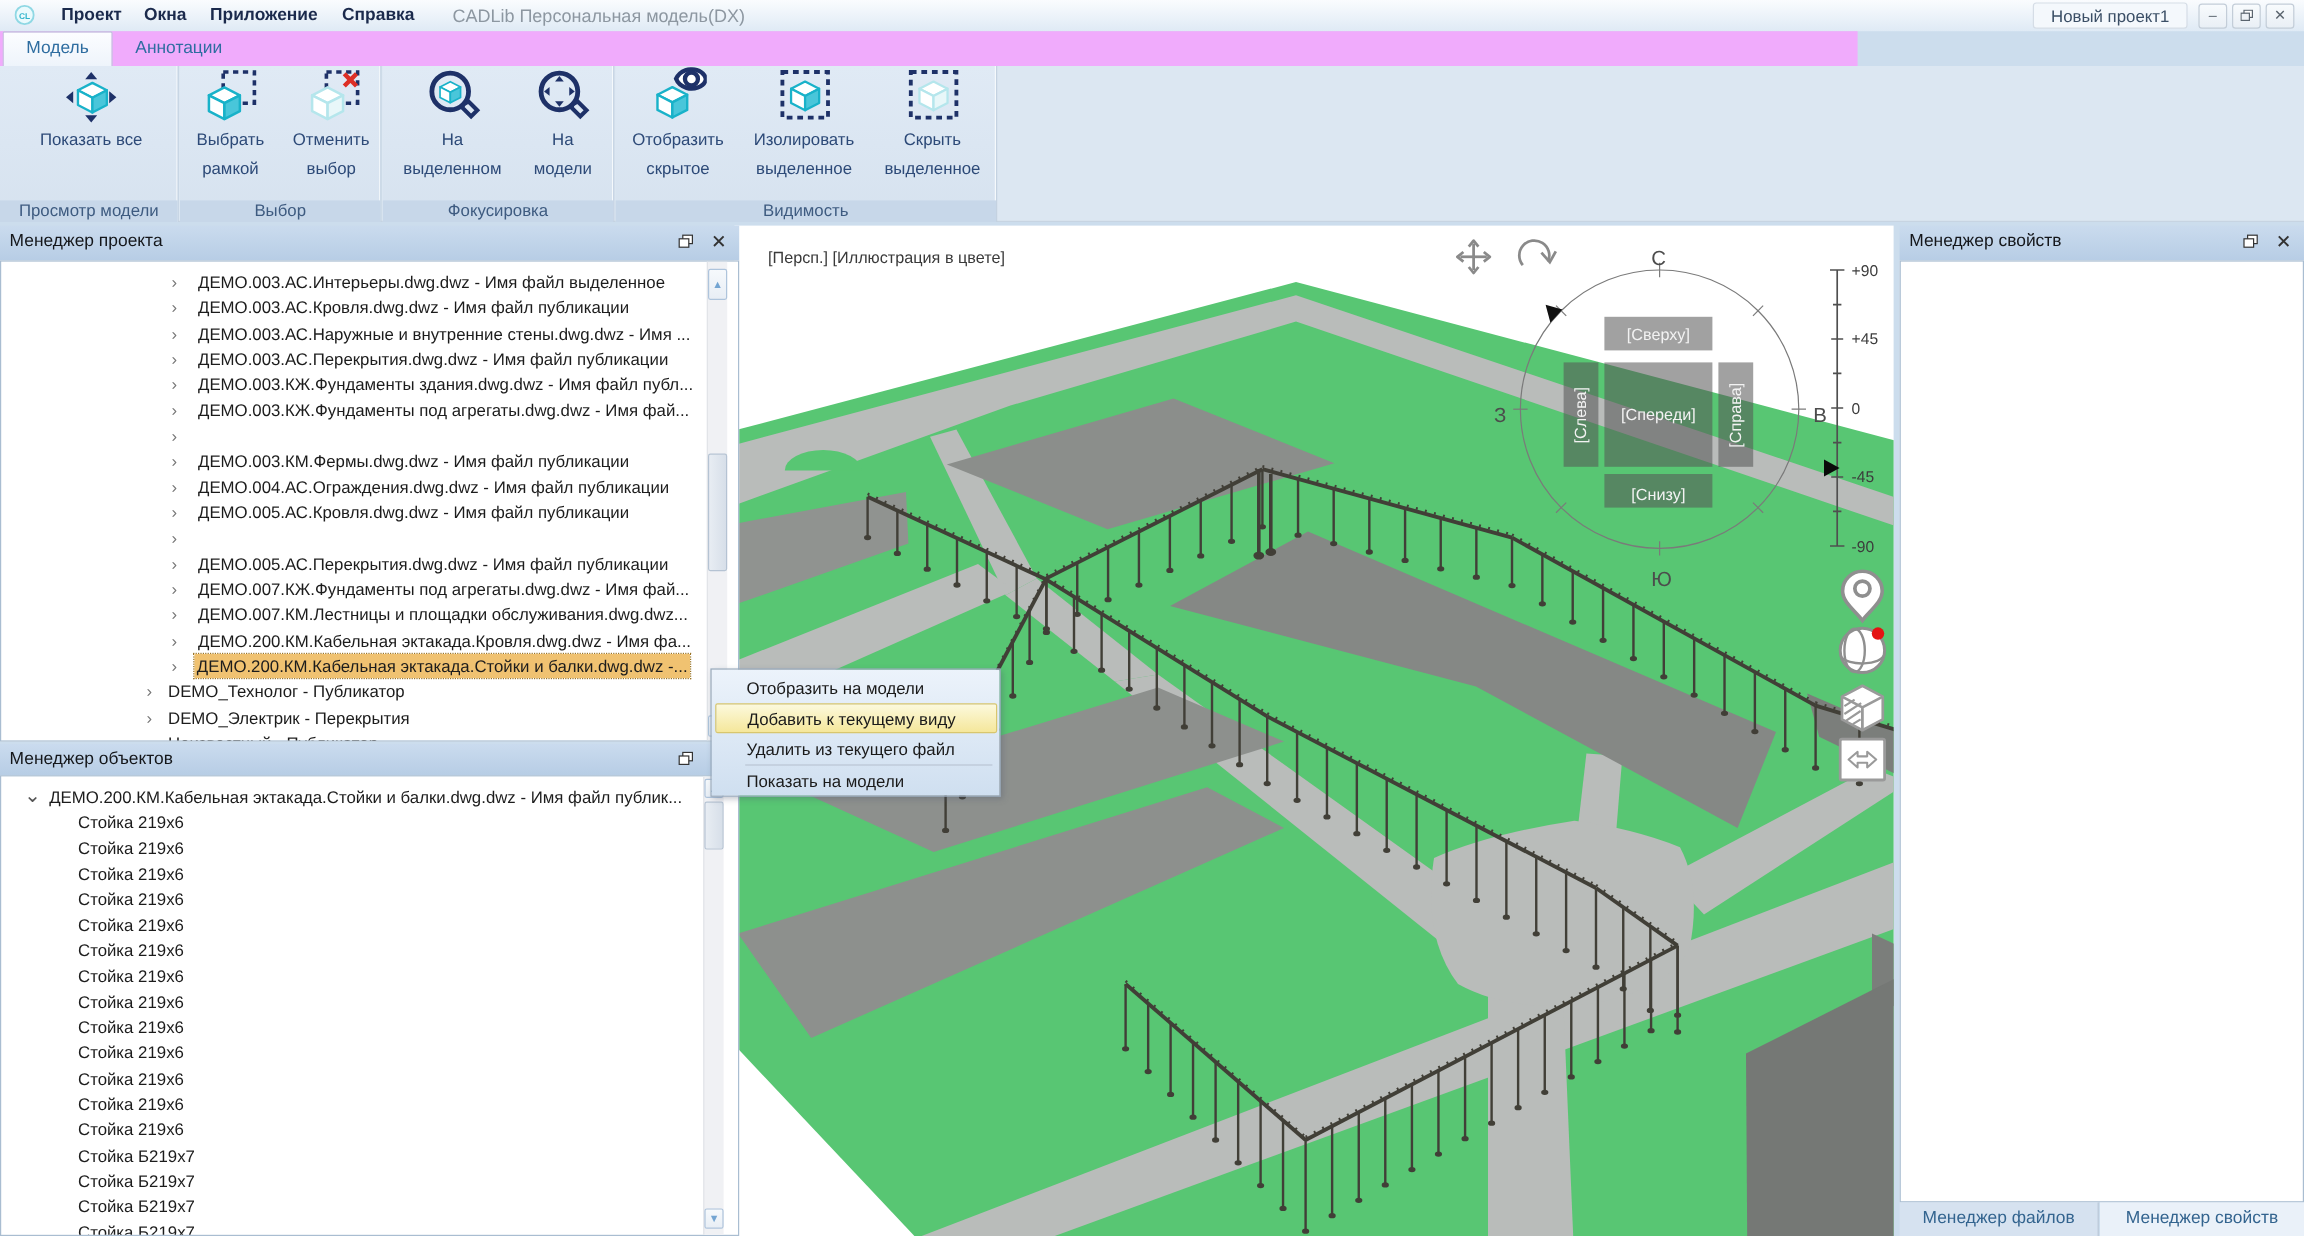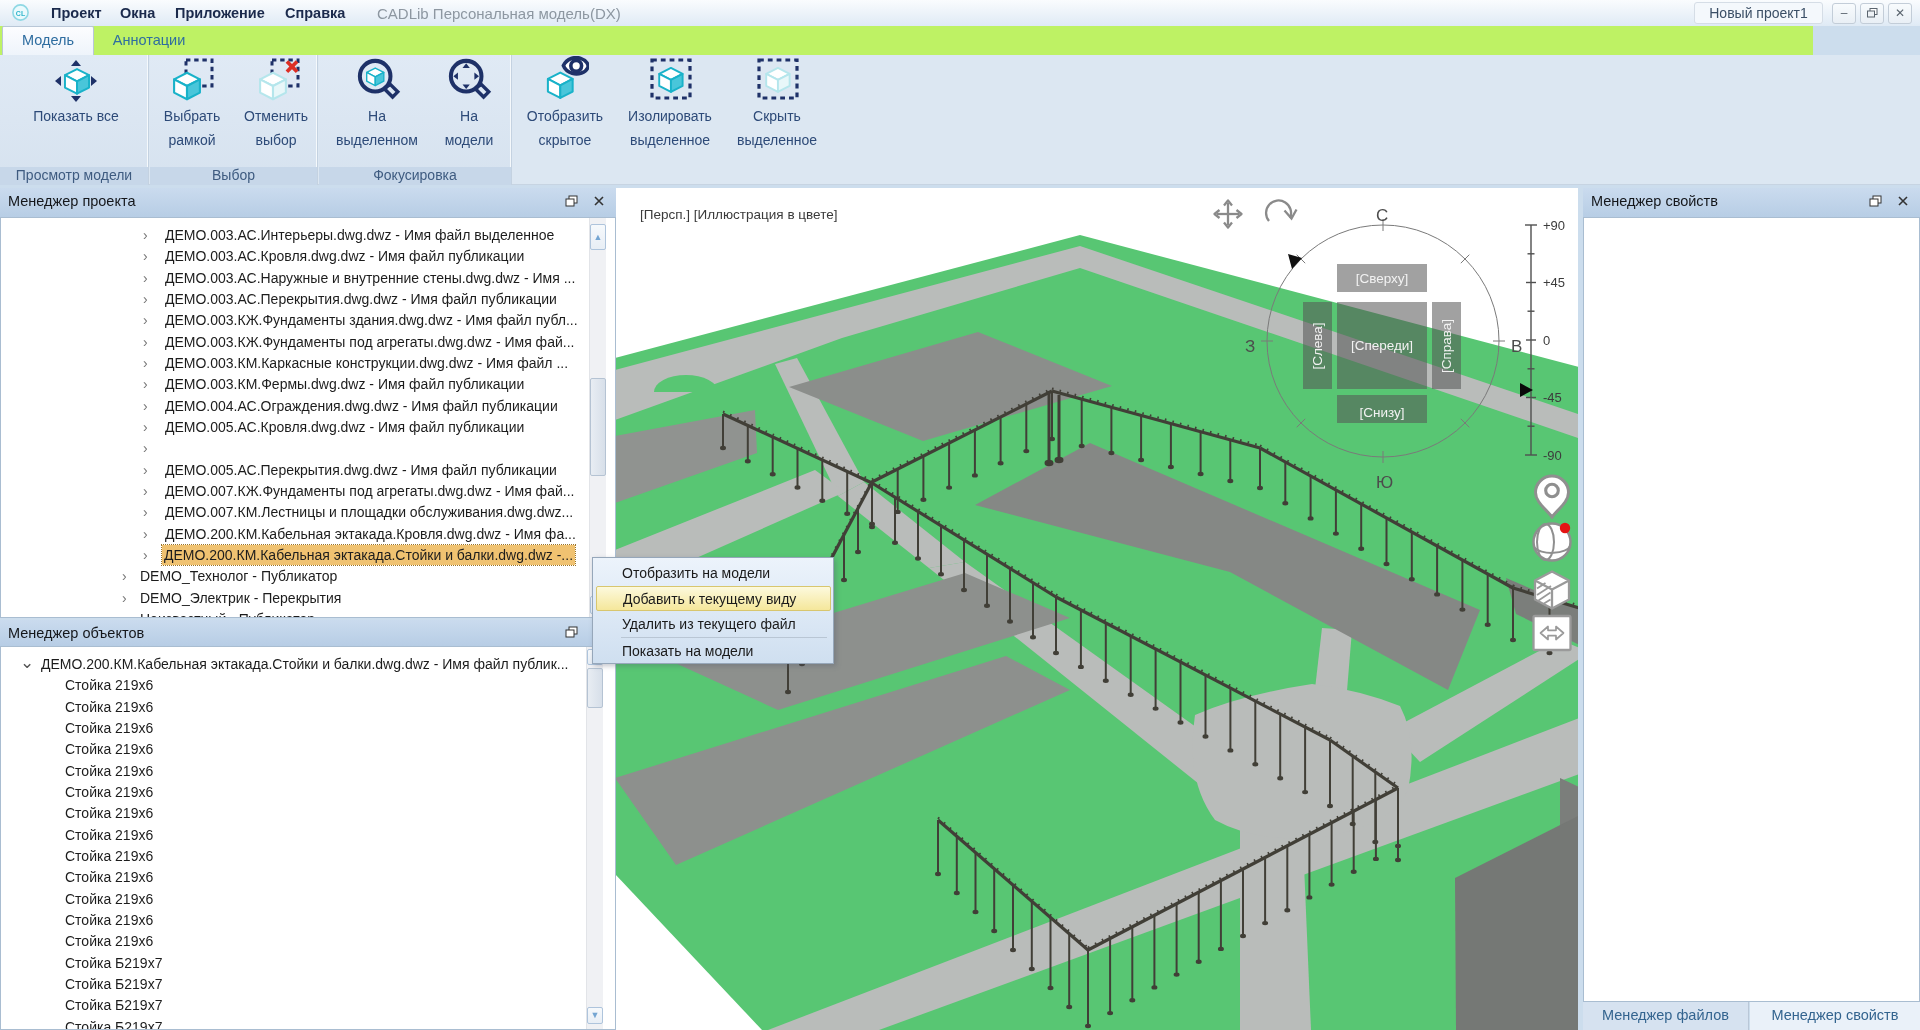--- a/index.html
+++ b/index.html
@@ -3,21 +3,21 @@
 * { margin:0; padding:0; box-sizing:border-box; }
 body { width:1920px; height:1030px; font-family:"Liberation Sans",sans-serif; background:#ccdded; overflow:hidden; position:relative; font-size:13px; }
 .abs { position:absolute; }
 
 #topbar { left:0; top:0; width:1920px; height:26px; background:linear-gradient(#fafcfe,#dfeaf5); }
 .menuitem { position:absolute; top:5px; font-size:14.5px; font-weight:bold; color:#1b2a4c; }
 #apptitle { position:absolute; left:377px; top:5px; font-size:15px; color:#8d97a1; }
 .winbtn { position:absolute; top:3px; width:24px; height:21px; background:linear-gradient(#f8fbfd,#e9eff5); border:1px solid #c3cdd8; border-radius:3px; color:#5a646e; text-align:center; line-height:19px; font-size:12px; }
 #projbox { position:absolute; left:1694px; top:2px; width:129px; height:22px; background:#f4f8fc; border:1px solid #d5dde6; border-radius:3px; color:#3b4f66; text-align:center; line-height:20px; font-size:14px; }
 
-#tabrow { left:0; top:26px; width:1813px; height:29px; background:#bef264; }
+#tabrow { left:0; top:26px; width:1548px; height:29px; background:#f0abfc; }
 #tab1 { position:absolute; left:2px; top:0px; width:92px; height:29px; background:linear-gradient(#fcfdff,#eef4fb); border:1px solid #b9c7d7; border-bottom:none; border-radius:2px 2px 0 0; color:#2e6da0; text-align:center; line-height:27px; font-size:14.5px; }
 #tab2 { position:absolute; left:94px; top:0px; width:110px; height:29px; color:#2e6da0; text-align:center; line-height:29px; font-size:14.5px; }
 
 #ribbon { left:0; top:55px; width:1920px; height:130px; background:#dce7f2; border-bottom:1px solid #c7d4e2; }
 .rgroup { position:absolute; top:0; height:130px; background:linear-gradient(#e0eaf5,#d6e2ef); border-right:1px solid #c4d2e1; box-shadow:inset -1px 0 0 #f5f9fc; }
 .rlabel { position:absolute; left:0; bottom:0; width:100%; height:18px; background:#c7d7e9; color:#3e5b80; text-align:center; line-height:17px; font-size:14px; }
 .btext { position:absolute; color:#2d4a78; font-size:14px; text-align:center; white-space:nowrap; line-height:23.5px; }
 
 .ptitle { position:absolute; background:linear-gradient(#cadbee,#b7cde5); color:#14161a; font-size:14.5px; line-height:27px; padding-left:8px; }
 .pticons { position:absolute; top:7px; width:40px; height:14px; }
@@ -63,20 +63,23 @@
   </div>
 <div class="abs" id="ribbon">
  <div class="rgroup" style="left:0;width:149px">
       <div class="rlabel">Просмотр модели</div>
     </div>
  <div class="rgroup" style="left:150px;width:168px">
       <div class="rlabel">Выбор</div>
     </div>
  <div class="rgroup" style="left:319px;width:193px">
       <div class="rlabel">Фокусировка</div>
+    </div>
+ <div class="rgroup" style="left:513px;width:318px">
+      <div class="rlabel">Видимость</div>
     </div>
  <svg style="position:absolute;left:53px;top:2px" width="46" height="48" viewBox="0 0 23 23">
       <g transform="translate(3.6,3.3) scale(0.7)">
         <g stroke="#19b2c9" stroke-width="1.4" stroke-linejoin="round">
           <path d="M12 3.2 20.6 7.6 12 12 3.4 7.6Z" fill="#fff"></path>
           <path d="M3.4 7.6 12 12 12 20.8 3.4 16.4Z" fill="#fff"></path>
           <path d="M20.6 7.6 12 12 12 20.8 20.6 16.4Z" fill="#49c6da"></path>
         </g>
       </g>
 <g fill="#1e3168">
@@ -511,21 +514,20 @@
         <div class="trow" style="left:164px;top:245px">ДЕМО.003.АС.Кровля.dwg.dwz - Имя файл публикации</div>
 <div class="chev" style="left:142px;top:271px">›</div>
         <div class="trow" style="left:164px;top:267px">ДЕМО.003.АС.Наружные и внутренние стены.dwg.dwz - Имя ...</div>
 <div class="chev" style="left:142px;top:292px">›</div>
         <div class="trow" style="left:164px;top:288px">ДЕМО.003.АС.Перекрытия.dwg.dwz - Имя файл публикации</div>
 <div class="chev" style="left:142px;top:313px">›</div>
         <div class="trow" style="left:164px;top:309px">ДЕМО.003.КЖ.Фундаменты здания.dwg.dwz - Имя файл публ...</div>
 <div class="chev" style="left:142px;top:335px">›</div>
         <div class="trow" style="left:164px;top:331px">ДЕМО.003.КЖ.Фундаменты под агрегаты.dwg.dwz - Имя фай...</div>
 <div class="chev" style="left:142px;top:356px">›</div>
-        <div class="trow" style="left:164px;top:352px">ДЕМО.003.КМ.Каркасные конструкции.dwg.dwz - Имя файл ...</div>
 <div class="chev" style="left:142px;top:377px">›</div>
         <div class="trow" style="left:164px;top:373px">ДЕМО.003.КМ.Фермы.dwg.dwz - Имя файл публикации</div>
 <div class="chev" style="left:142px;top:399px">›</div>
         <div class="trow" style="left:164px;top:395px">ДЕМО.004.АС.Ограждения.dwg.dwz - Имя файл публикации</div>
 <div class="chev" style="left:142px;top:420px">›</div>
         <div class="trow" style="left:164px;top:416px">ДЕМО.005.АС.Кровля.dwg.dwz - Имя файл публикации</div>
 <div class="chev" style="left:142px;top:441px">›</div>
 <div class="chev" style="left:142px;top:463px">›</div>
         <div class="trow" style="left:164px;top:459px">ДЕМО.005.АС.Перекрытия.dwg.dwz - Имя файл публикации</div>
 <div class="chev" style="left:142px;top:484px">›</div>

